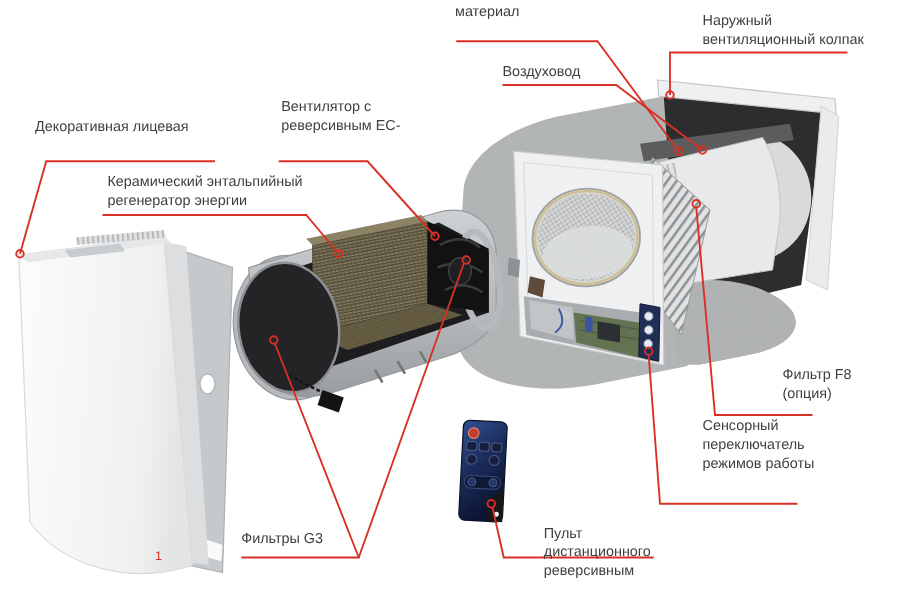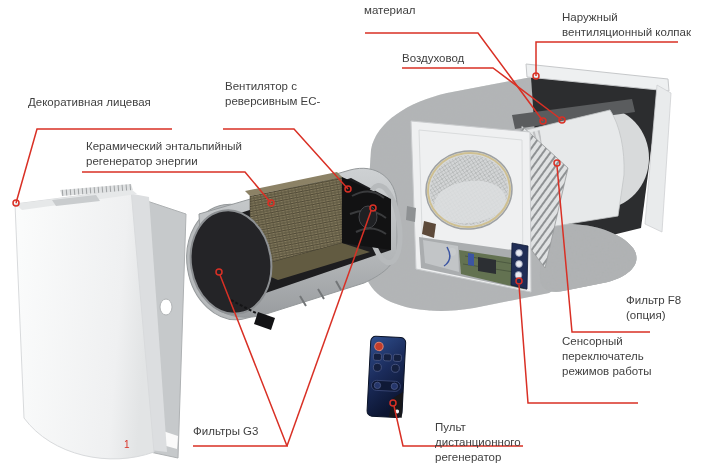--- a/index.html
+++ b/index.html
@@ -236,19 +236,19 @@
     <span class="ln">(опция)</span>
   </div>
   <div class="label" style="left:562px;top:334px">
     <span class="ln">Сенсорный</span>
     <span class="ln">переключатель</span>
     <span class="ln">режимов работы</span>
   </div>
   <div class="label" style="left:435px;top:420px">
     <span class="ln">Пульт</span>
     <span class="ln">дистанционного</span>
-    <span class="ln">регенератор</span>
+    <span class="ln">реверсивным</span>
   </div>
   <div class="label" style="left:193px;top:424px">
     <span class="ln">Фильтры G3</span>
   </div>
 
 </div>
 
 </body></html>

